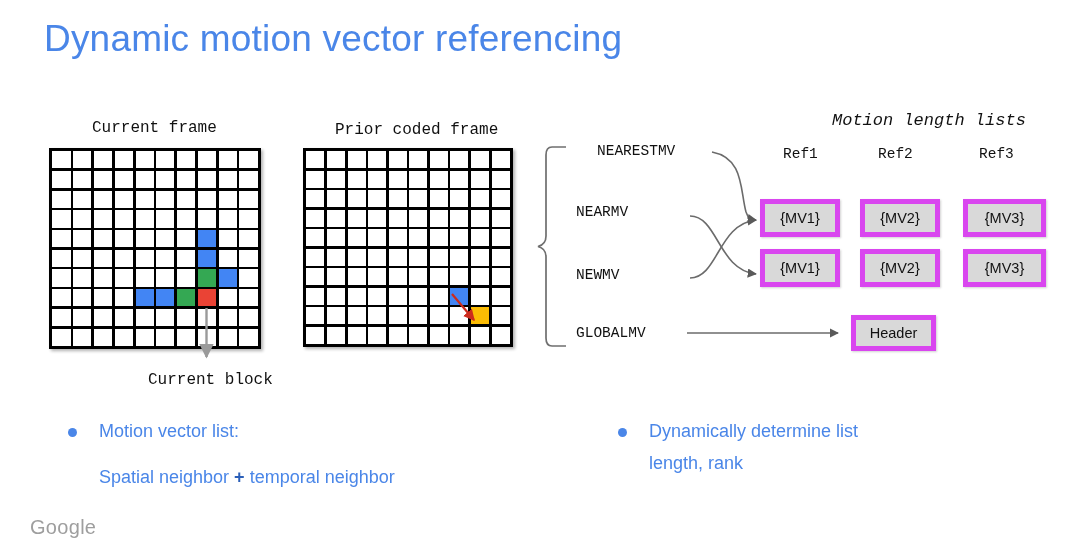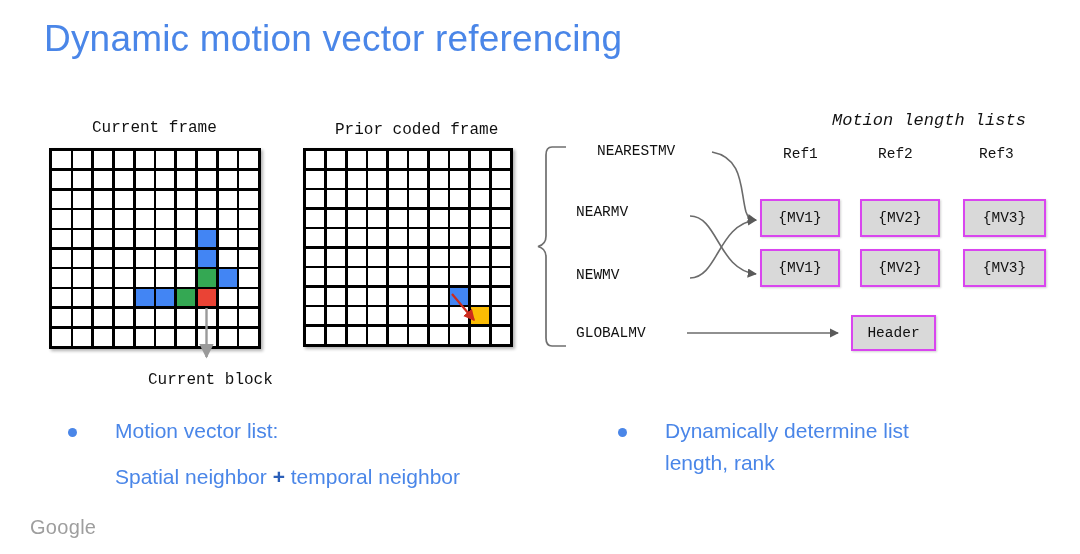--- a/index.html
+++ b/index.html
@@ -40,36 +40,35 @@
   .cell.red{background:#ea4335;}
   .cell.orange{background:#fbbc04;}
 
   
   .ov{position:absolute;left:0;top:0;pointer-events:none;}
 
   
   .mvbox{
     position:absolute;
     background:#d9d9d9;
-    border:2px solid #d946ef;
+    border:5px solid #d946ef;
     box-sizing:border-box;
     display:flex;align-items:center;justify-content:center;
     font-size:14.5px;color:#111;
     box-shadow:1px 1px 2px rgba(0,0,0,.18);
-    font-family:Liberation Mono, monospace;
   }
 
   
   .bullet-row{position:absolute;display:flex;align-items:flex-start;}
   .dot{
     width:9px;height:9px;border-radius:50%;background:#4a86e8;
     margin-top:13px;flex:none;
   }
   .btxt{
-    margin-left:38px;color:#4a86e8;font-size:21px;line-height:32px;
+    margin-left:22px;color:#4a86e8;font-size:18px;line-height:32px;
   }
   .btxt .plus{color:#2b5fb8;font-weight:bold;}
 
   #google-logo{
     position:absolute;left:30px;top:516px;
     font-size:20px;color:#9e9e9e;letter-spacing:.3px;
   }
 </style>
 </head>
 <body>

